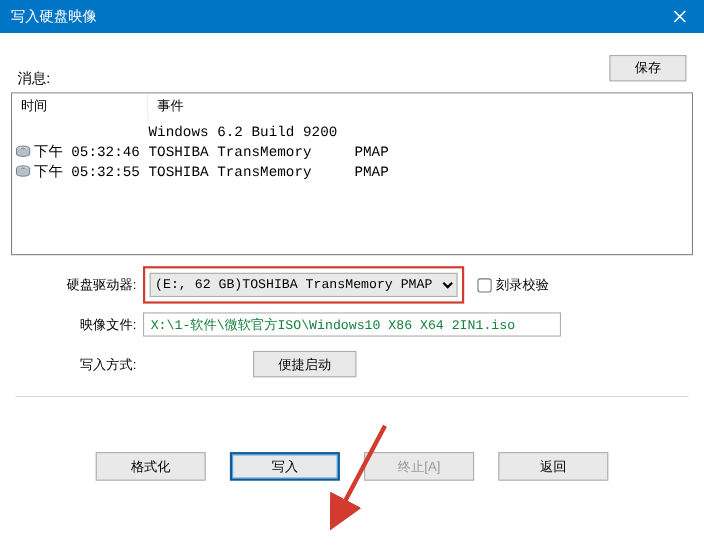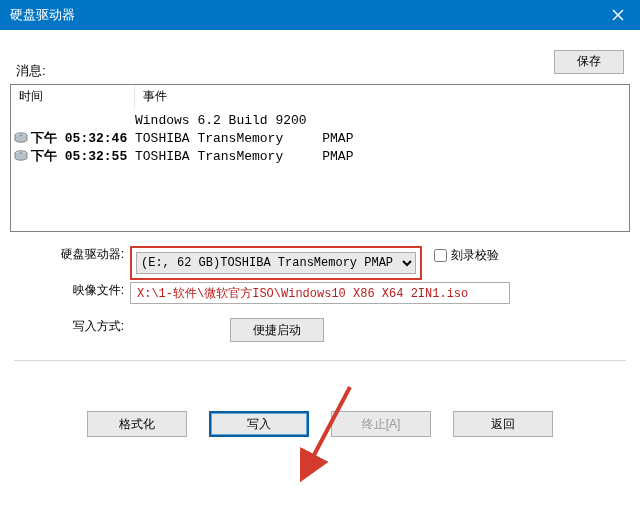--- a/index.html
+++ b/index.html
@@ -89,33 +89,32 @@
     height: 18px;
     align-items: center;
   }
   .log-row .ico {
     width: 20px;
     display:flex;align-items:center;justify-content:center;
   }
   .log-row .t {
     width: 104px;
     white-space: pre;
-    font-weight: bold;
   }
   .log-row .ev {
     flex: 1;
     white-space: pre;
   }
   .form-area {
     margin-top: 14px;
     padding: 0 8px;
   }
   .form-row {
     display: flex;
-    align-items: flex-start;
+    align-items: center;
     margin: 10px 0;
     height: 26px;
   }
   .form-label {
     width: 112px;
     text-align: right;
     padding-right: 6px;
     font-size: 12px;
   }
   .red-box {
@@ -135,21 +134,21 @@
   .checkbox-wrap {
     display:flex;align-items:center;
     margin-left: 8px;
   }
   .checkbox-wrap input { margin-right: 4px; }
   .image-path {
     width: 380px;
     height: 22px;
     border: 1px solid #adadad;
     background: #fff;
-    color: #b91c1c;
+    color: #15803d;
     padding: 0 6px;
     font-family: "NSimSun","SimSun","Courier New",monospace;
     font-size: 12px;
   }
   select.method-select {
     width: 100px;
     height: 22px;
     font-family: "NSimSun","SimSun","Courier New",monospace;
     font-size: 12px;
     background:#fff;
@@ -195,21 +194,21 @@
     position:absolute;
     left: 300px;
     top: 382px;
     pointer-events:none;
   }
 </style>
 </head>
 <body>
 
 <div class="titlebar">
-  <span class="title">硬盘驱动器</span>
+  <span class="title">写入硬盘映像</span>
   <div class="close">
     <svg width="12" height="12" viewBox="0 0 12 12">
         <line x1="1" y1="1" x2="11" y2="11"></line>
         <line x1="11" y1="1" x2="1" y2="11"></line>
       </svg>
   </div>
 </div>
 
 <div class="content">
 

